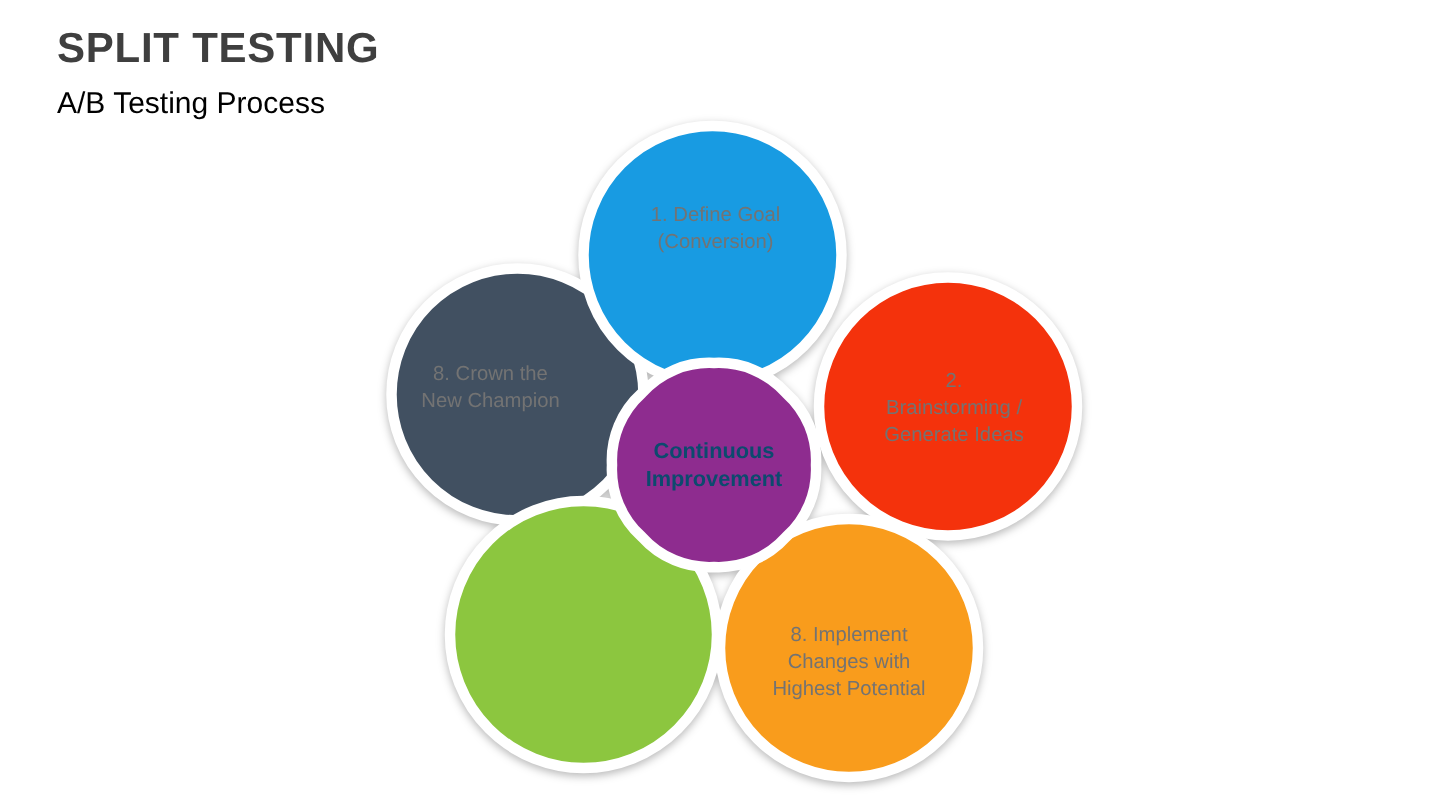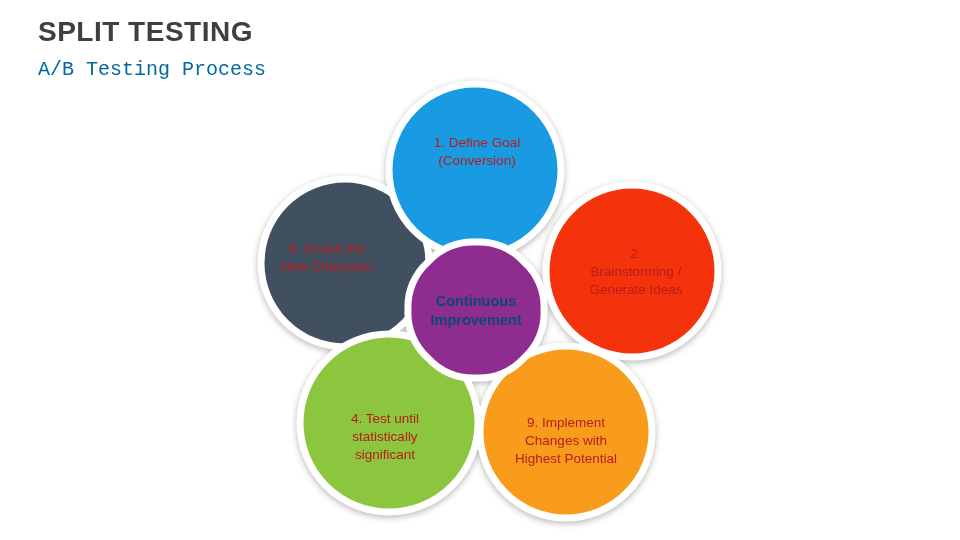--- a/index.html
+++ b/index.html
@@ -23,42 +23,41 @@
     font-weight: bold;
     color: #3f3f3f;
     letter-spacing: 0.5px;
   }
   .slide-subtitle {
     position: absolute;
     left: 38px;
     top: 58px;
     font-size: 20px;
     font-weight: normal;
-    color: #0369a1;
-    font-family: Liberation Mono, monospace;
+    color: #000000;
   }
   .diagram-svg {
     position: absolute;
     left: 0;
     top: 0;
     width: 960px;
     height: 540px;
   }
   .petal {
     stroke: #ffffff;
     stroke-width: 7;
   }
   .petal-shadow {
     filter: drop-shadow(0px 2px 3px rgba(0,0,0,0.28));
   }
   .petal-label {
     position: absolute;
     width: 170px;
     text-align: center;
-    color: #b91c1c;
+    color: #737373;
     font-size: 13.5px;
     line-height: 18px;
     white-space: pre-line;
     pointer-events: none;
   }
   .center-label {
     position: absolute;
     width: 170px;
     text-align: center;
     color: #0c4a6e;
@@ -94,27 +93,24 @@
     </g>
   </svg>
 
   <div class="petal-label" style="left:392px; top:134px;">1. Define Goal
 (Conversion)</div>
 
   <div class="petal-label" style="left:551px; top:245px;">2.
 Brainstorming /
 Generate Ideas</div>
 
-  <div class="petal-label" style="left:481px; top:414px;">9. Implement
+  <div class="petal-label" style="left:481px; top:414px;">8. Implement
 Changes with
 Highest Potential</div>
 
-  <div class="petal-label" style="left:300px; top:410px;">4. Test until
-statistically
-significant</div>
 
   <div class="petal-label" style="left:242px; top:240px;">8. Crown the
 New Champion</div>
 
   <div class="center-label" style="left:391px; top:292px;">Continuous
 Improvement</div>
 
 </div>
 
 </body></html>

